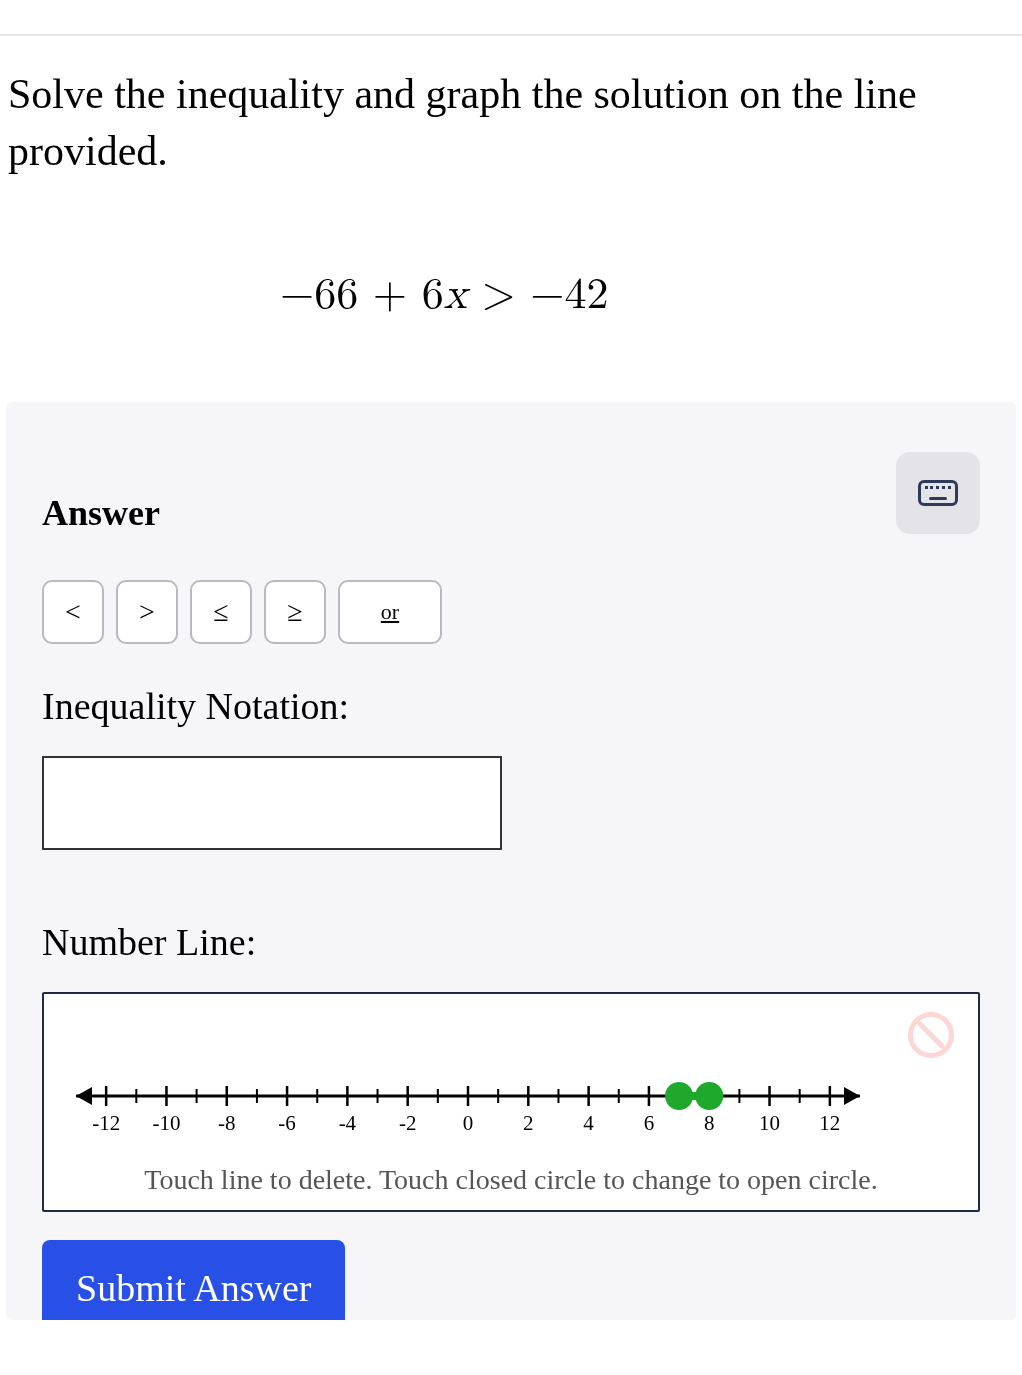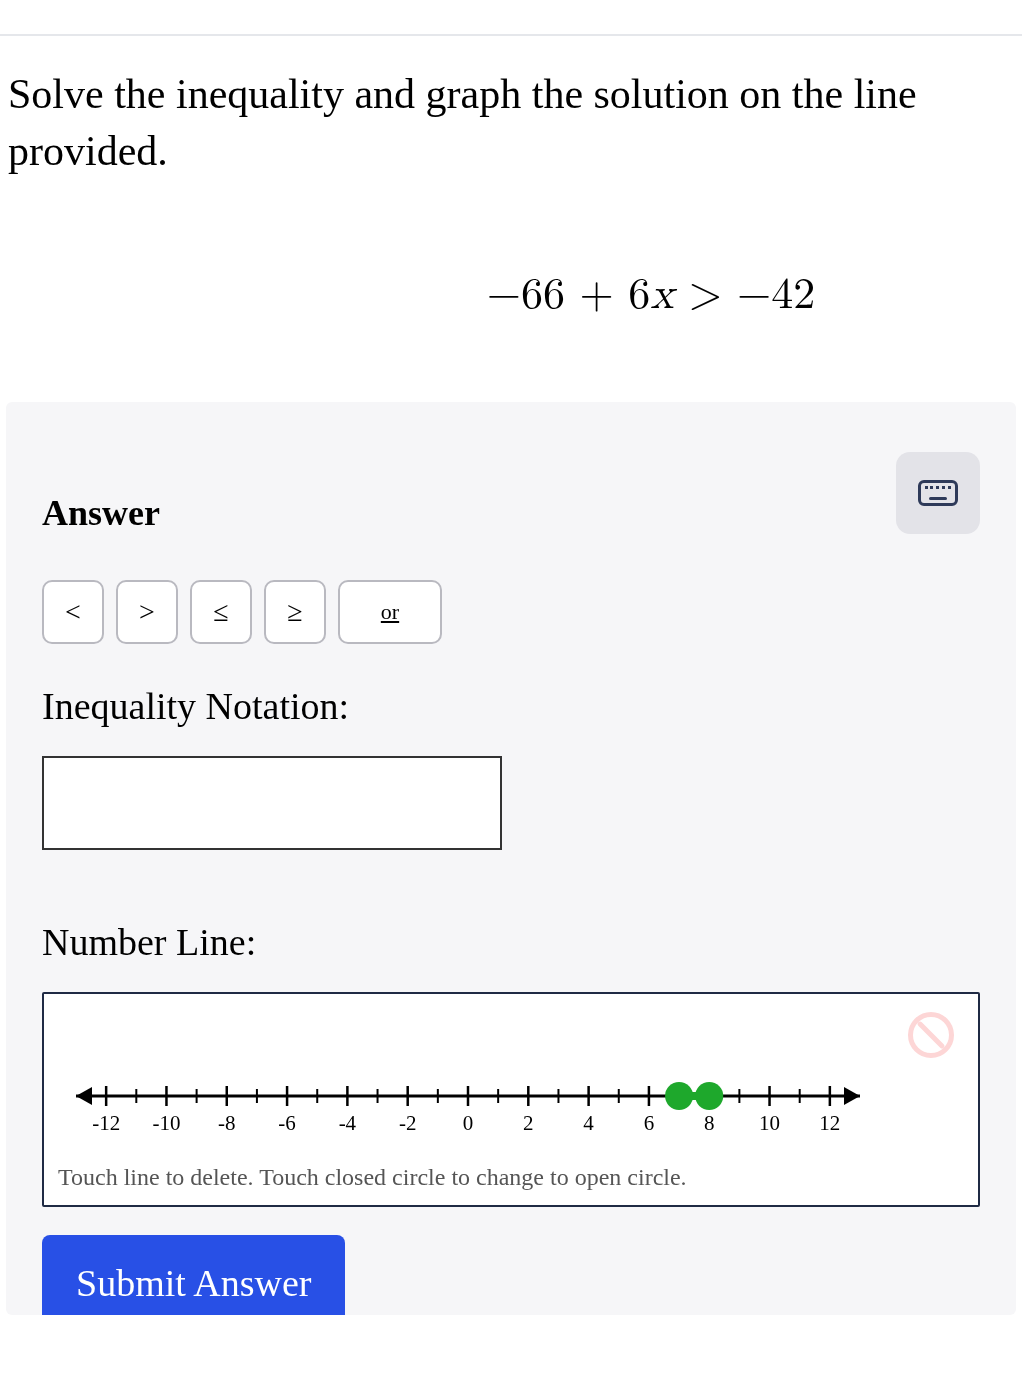--- a/index.html
+++ b/index.html
@@ -12,21 +12,21 @@
   .top-line {
     border-top: 2px solid #e5e7eb;
     margin-top: 34px;
   }
   .question {
     font-size: 42px;
     line-height: 1.35;
     padding: 30px 8px 0 8px;
   }
   .equation-row {
-    text-align: center;
+    text-align: left;
     padding: 90px 0 80px 0;
   }
   .equation {
     font-family: 'Latin Modern Math', 'STIX Two Math', 'Cambria Math', Georgia, serif;
     font-size: 44px;
     padding-left: 280px;
     display: inline-block;
     white-space: nowrap;
   }
   .mi { font-style: italic; }
@@ -136,21 +136,22 @@
     content: "";
     position: absolute;
     left: 50%; top: 50%;
     width: 36px; height: 5px;
     background: #fdd6d6;
     transform: translate(-50%, -50%) rotate(45deg);
     border-radius: 3px;
   }
   .numline-svg { display: block; margin-top: 40px; }
   .numline-hint {
-    font-size: 24px;
+    text-align: center;
+    font-size: 28px;
     color: #555;
     margin-top: 14px;
   }
   .submit-btn {
     background: #2850e6;
     color: #fff;
     font-size: 38px;
     border: none;
     border-radius: 8px 8px 0 0;
     padding: 26px 34px 10px 34px;

